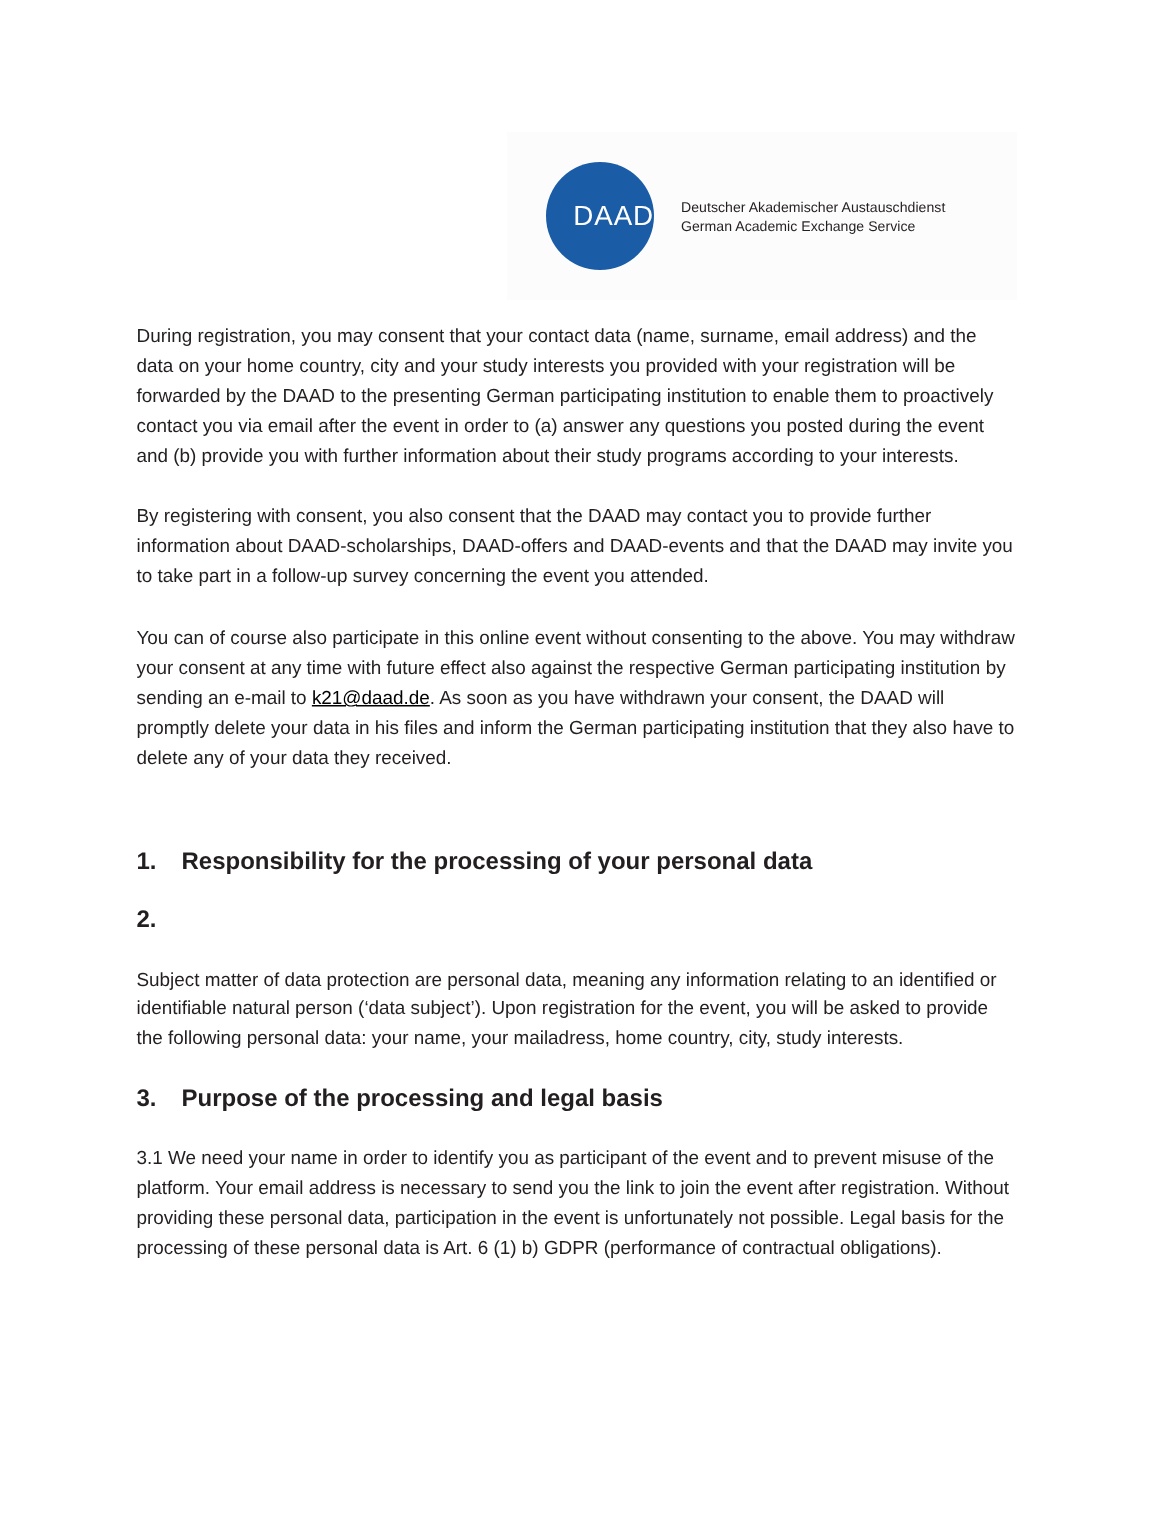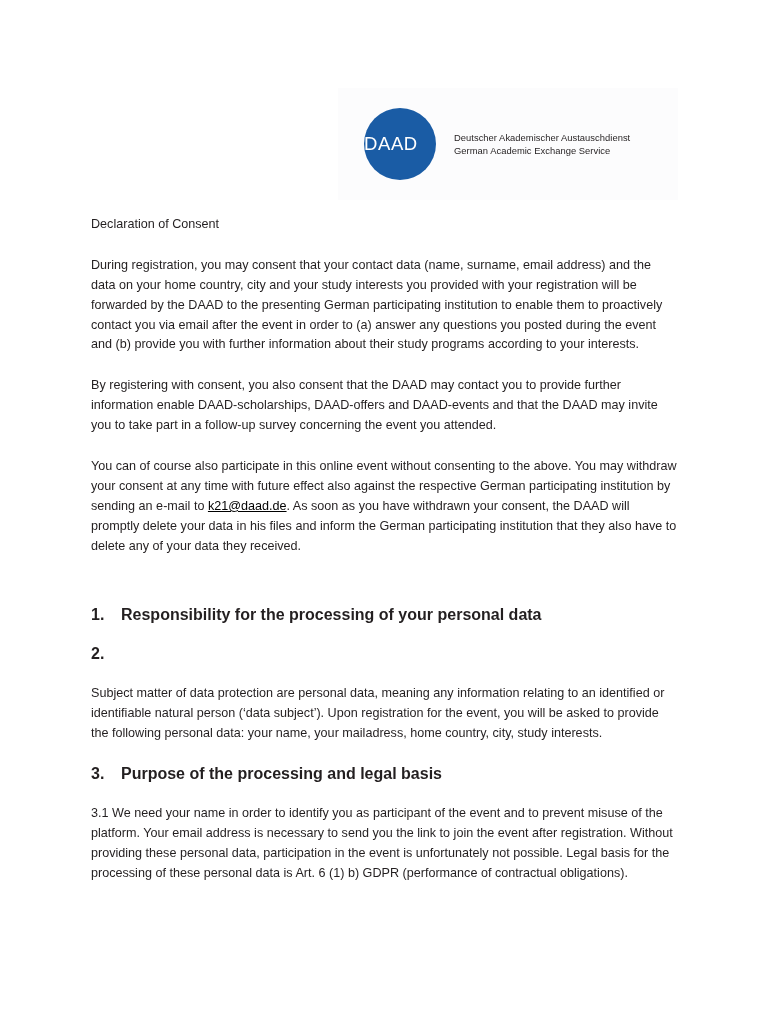--- a/index.html
+++ b/index.html
@@ -28,21 +28,21 @@
     align-items: center;
   }
   .logo-mark {
     width: 72px;
     height: 72px;
     border-radius: 50%;
     background: #1a5ca5;
     margin-left: 26px;
     display: flex;
     align-items: center;
-    justify-content: flex-start;
+    justify-content: flex-end;
     flex: 0 0 auto;
   }
   .logo-mark-text {
     color: #ffffff;
     font-family: "Liberation Sans", sans-serif;
     font-size: 18.5px;
     letter-spacing: 0.6px;
     font-weight: 400;
     line-height: 1;
   }
@@ -115,25 +115,24 @@
     <span class="logo-mark-text">DAAD</span>
   </div>
   <div class="logo-tagline">
     <div>Deutscher Akademischer Austauschdienst</div>
     <div>German Academic Exchange Service</div>
   </div>
 </div>
 
 <div class="doc">
 
-  <h1 class="title">Declaration of Consent</h1>
 
   <p class="para">During registration, you may consent that your contact data (name, surname, email address) and the data on your home country, city and your study interests you provided with your registration will be forwarded by the DAAD to the presenting German participating institution to enable them to proactively contact you via email after the event in order to (a) answer any questions you posted during the event and (b) provide you with further information about their study programs according to your interests.</p>
 
-  <p class="para">By registering with consent, you also consent that the DAAD may contact you to provide further information enable DAAD-scholarships, DAAD-offers and DAAD-events and that the DAAD may invite you to take part in a follow-up survey concerning the event you attended.</p>
+  <p class="para">By registering with consent, you also consent that the DAAD may contact you to provide further information about DAAD-scholarships, DAAD-offers and DAAD-events and that the DAAD may invite you to take part in a follow-up survey concerning the event you attended.</p>
 
   <p class="para-tight"><span>You can of course also participate in this online event without consenting to the above. You may withdraw your consent at any time with future effect also against the respective German participating institution by sending an e-mail to </span><a class="maillink" href="#">k21@daad.de</a><span>. As soon as you have withdrawn your consent, the DAAD will promptly delete your data in his files and inform the German participating institution that they also have to delete any of your data they received.</span></p>
 
   <div class="gap-lg"></div>
 
 
   <div class="section-heading">
     <span class="section-num">1.</span>
     <span>Responsibility for the processing of your personal data</span>
   </div>

